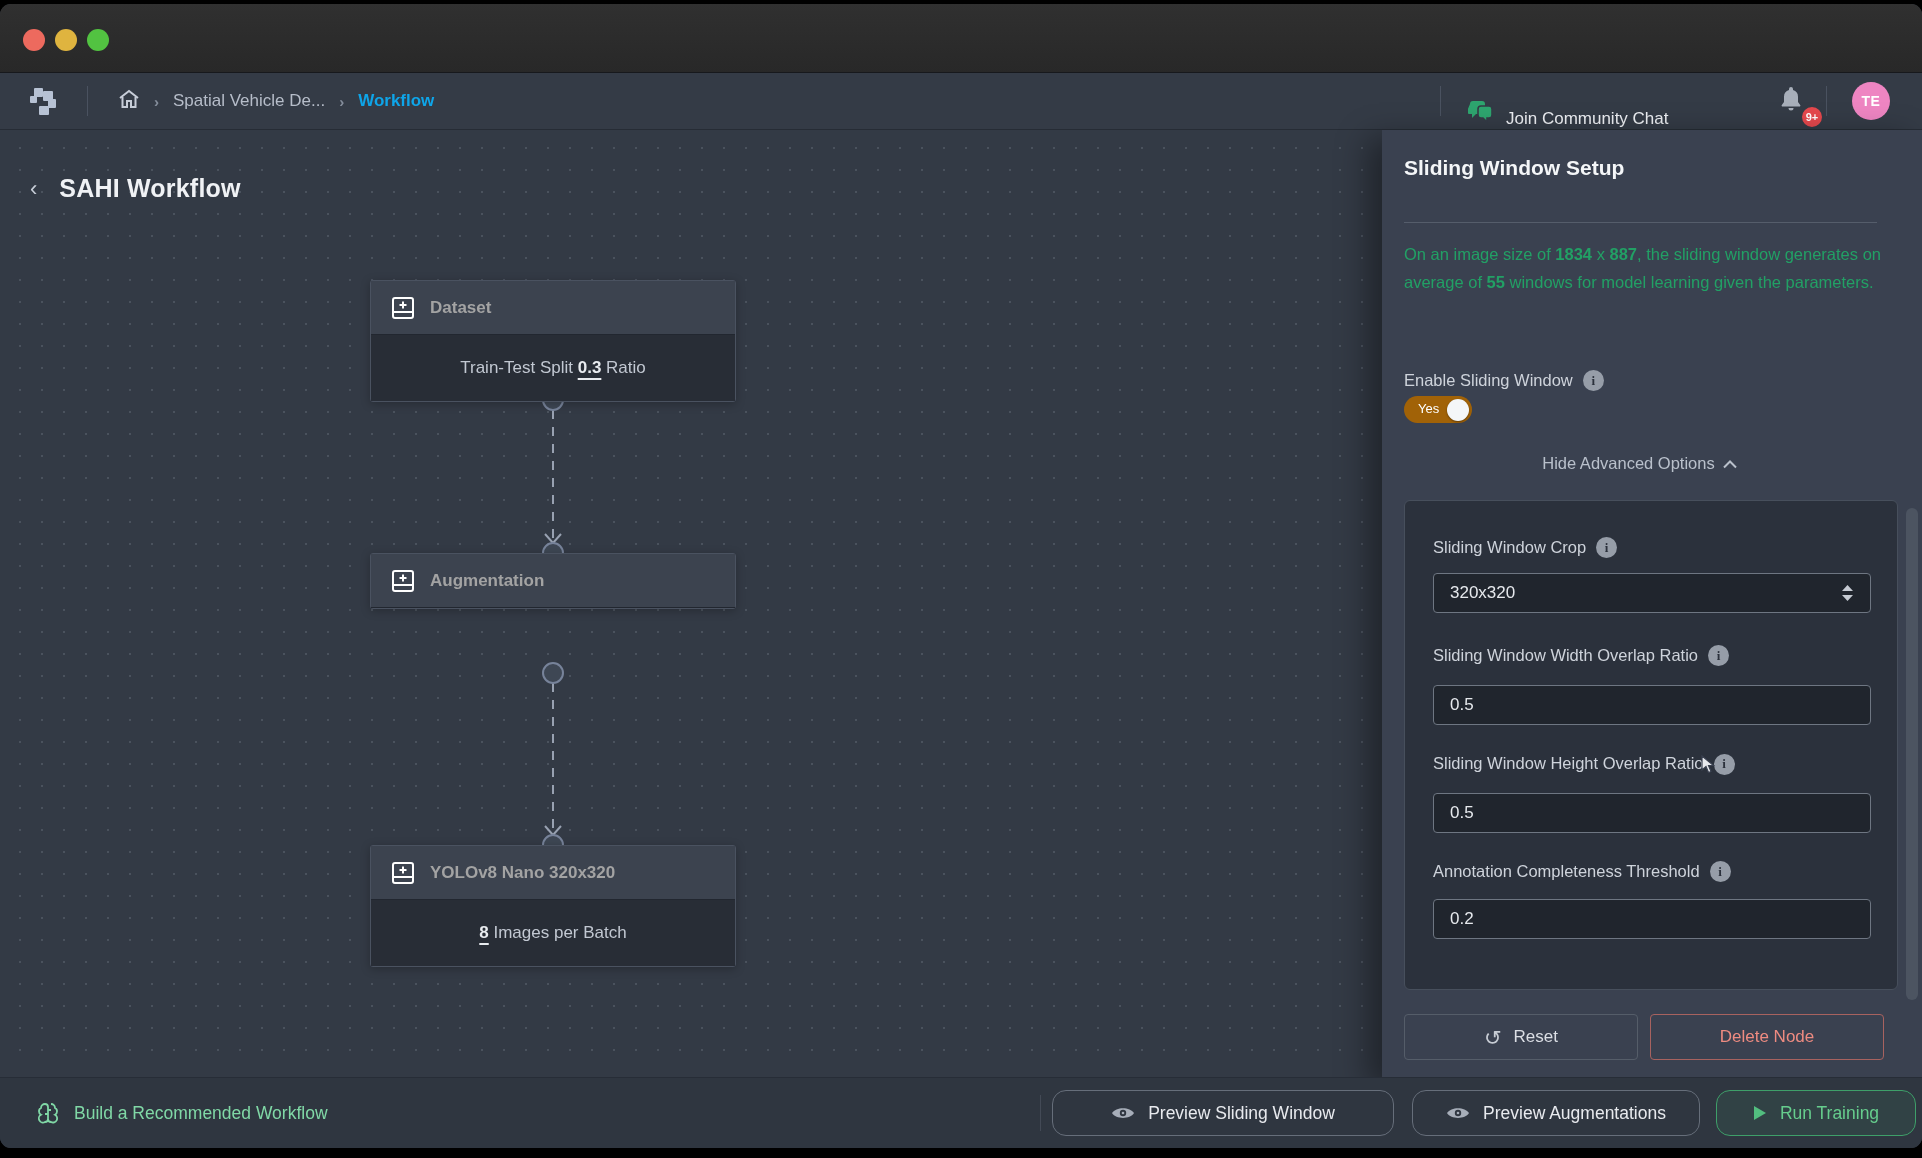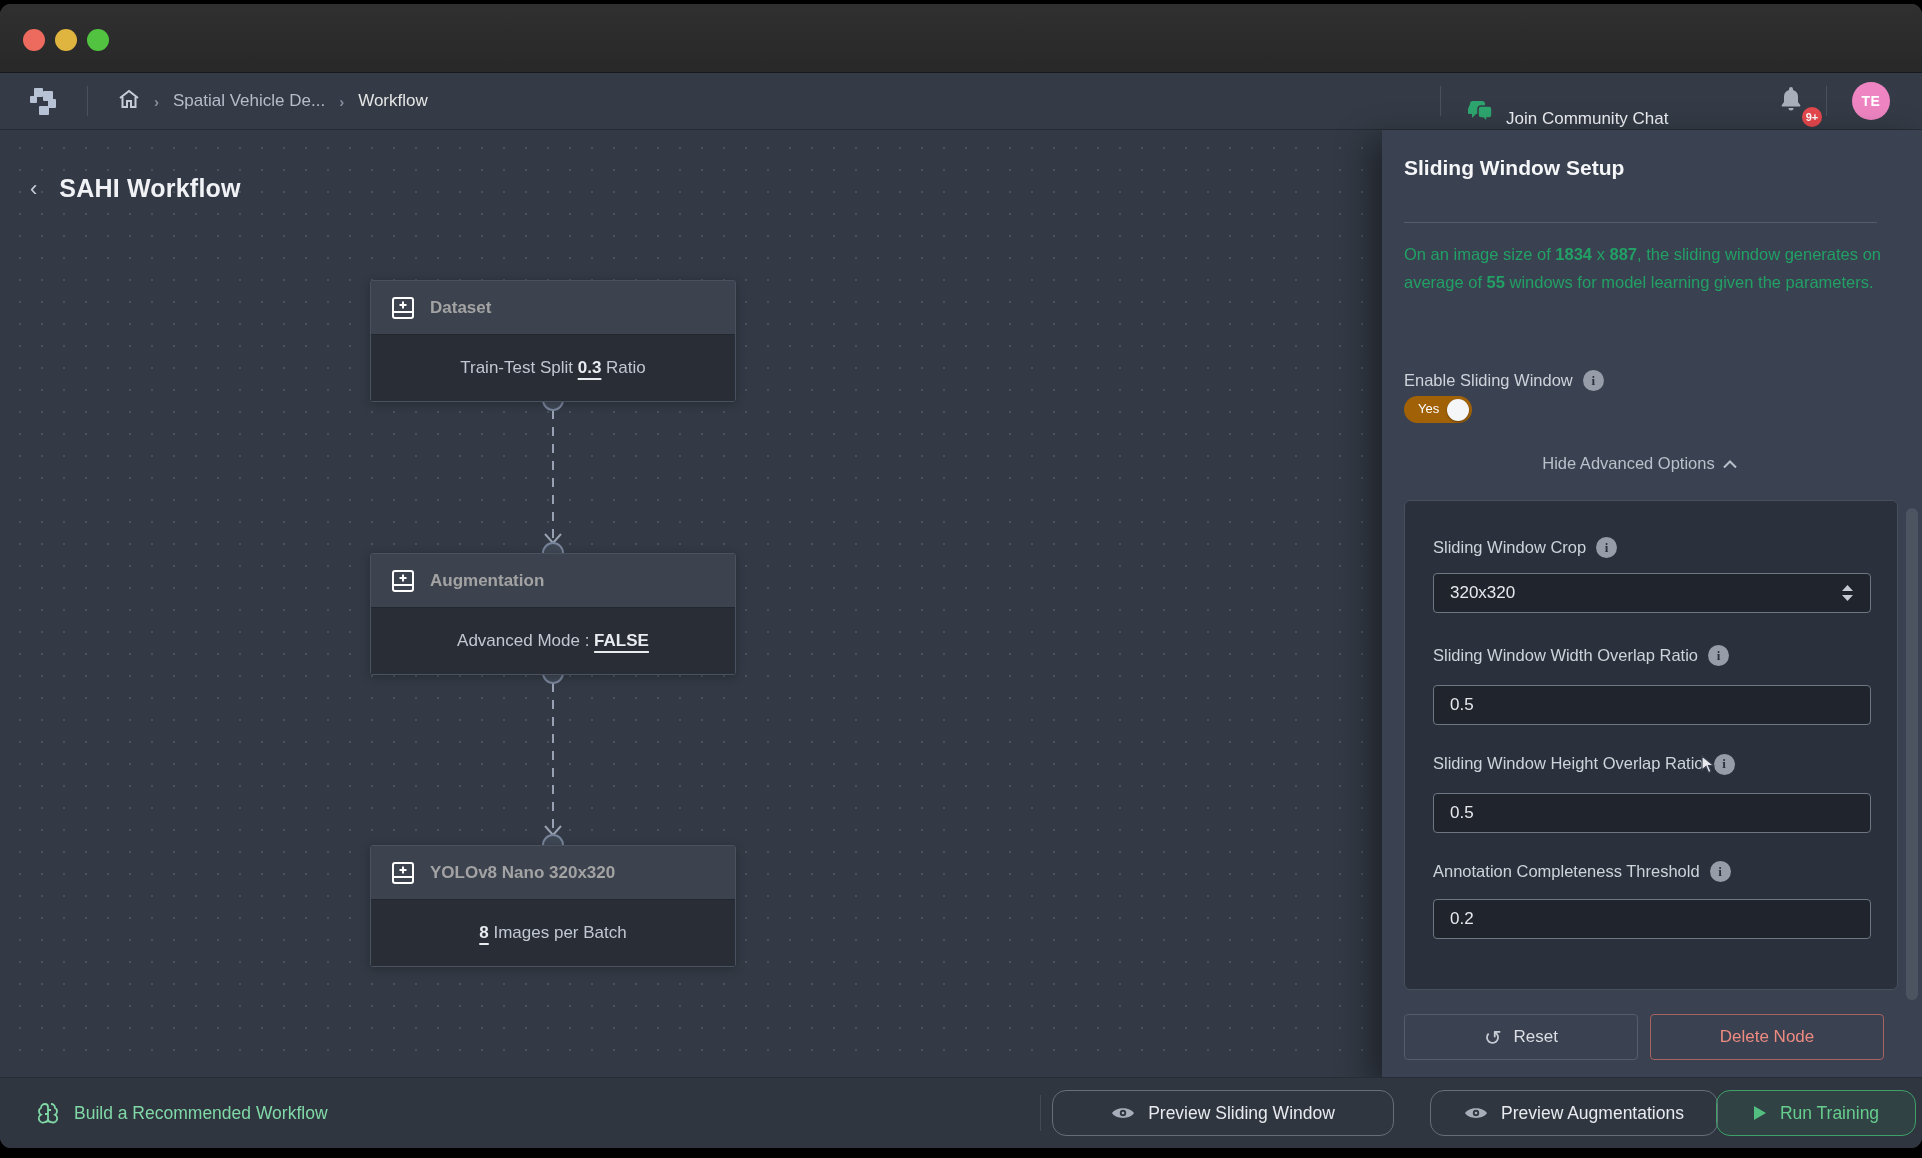--- a/index.html
+++ b/index.html
@@ -10,21 +10,21 @@
   .tl{position:absolute;top:25px;width:22px;height:22px;border-radius:50%;}
   .tl.red{left:23px;background:#ED6A5E;}
   .tl.yellow{left:55px;background:#DFB43F;}
   .tl.green{left:87px;background:#52C341;}
   
   .appheader{position:absolute;top:69px;left:0;right:0;height:56px;background:#343B46;border-bottom:1px solid #262C35;}
   .appheader .vdiv{position:absolute;top:13px;width:1px;height:30px;background:#4A5260;}
   .logo{position:absolute;left:28px;top:13px;}
   .crumb{position:absolute;top:0;height:56px;display:flex;align-items:center;color:#B6BDC9;font-size:17px;}
   .crumb .sep{color:#848D9B;font-size:15px;margin:0 14px;font-weight:700;}
-  .crumb .page{color:#e5e5e5;font-weight:400;}
+  .crumb .page{color:#0ea5e9;font-weight:700;}
   .hicon{color:#C7CDD8;}
   .chatbtn{position:absolute;left:1468px;top:0;height:56px;display:flex;align-items:flex-end;gap:12px;color:#EDEFF3;font-size:17px;cursor:pointer;}
   .bellwrap{position:absolute;left:1778px;top:12px;width:44px;height:40px;}
   .badge{position:absolute;left:22px;top:20px;min-width:24px;height:24px;border-radius:12px;background:#E5484D;color:#fff;
     font-size:11px;font-weight:700;display:flex;align-items:center;justify-content:center;border:2px solid #343B46;box-sizing:border-box;}
   .avatar{position:absolute;left:1852px;top:9px;width:38px;height:38px;border-radius:50%;background:#EE85C2;color:#fff;
     font-size:14px;font-weight:700;display:flex;align-items:center;justify-content:center;letter-spacing:.5px;}
   
   .canvas{position:absolute;top:126px;left:0;right:0;bottom:80px;background:#333A45;
     background-image:radial-gradient(rgba(195,205,220,0.16) 1.1px,transparent 1.45px);background-size:22px 22px;background-position:9px 7px;}
@@ -66,21 +66,21 @@
   .scrollthumb{position:absolute;right:4px;top:378px;width:12px;height:492px;border-radius:6px;background:#4C5461;}
   .cursorwrap{position:relative;display:inline-block;}
   .cursorwrap svg.cur{position:absolute;left:-14px;top:2px;}
   
   .footer{position:absolute;left:0;right:0;bottom:0;height:70px;background:#2F3640;border-top:1px solid #272D37;}
   .recommend{position:absolute;left:36px;top:0;height:70px;display:flex;align-items:center;gap:14px;color:#80D8A6;font-size:17.5px;cursor:pointer;}
   .fdiv{position:absolute;left:1040px;top:17px;width:1px;height:36px;background:#434A56;}
   .fbtn{position:absolute;top:12px;height:46px;border-radius:14px;box-sizing:border-box;display:flex;align-items:center;justify-content:center;gap:13px;
     font-size:17.5px;border:1px solid #666E7A;color:#E8EAEE;cursor:pointer;background:transparent;}
   .fbtn.b1{left:1052px;width:342px;}
-  .fbtn.b2{left:1412px;width:288px;margin-left:18px;}
+  .fbtn.b2{left:1412px;width:288px;}
   .fbtn.run{left:1716px;width:200px;border:1px solid #3E9F69;background:rgba(62,160,105,0.12);color:#66CD8D;}
 </style>
 </head>
 <body>
 
 <div class="window">
 
   <div class="titlebar">
     <div class="tl red"></div>
     <div class="tl yellow"></div>
@@ -172,23 +172,20 @@
     <div class="node" style="top:423px">
       <div class="nodehead">
         <svg width="24" height="24" viewBox="0 0 24 24" fill="none" stroke="#fff" stroke-width="2">
           <rect x="2" y="2" width="20" height="20" rx="2"></rect>
             <line x1="2" y1="16" x2="22" y2="16"></line>
           <line x1="12" y1="5.5" x2="12" y2="12.5"></line>
             <line x1="8.5" y1="9" x2="15.5" y2="9"></line>
         </svg>
         <span class="ntitle">Augmentation</span>
       </div>
-      <div class="nodebody">
-        <span><span>Advanced Mode : </span><span class="nv">FALSE</span><span></span></span>
-      </div>
     </div>
 
     <div class="node" style="top:715px">
       <div class="nodehead">
         <svg width="24" height="24" viewBox="0 0 24 24" fill="none" stroke="#fff" stroke-width="2">
           <rect x="2" y="2" width="20" height="20" rx="2"></rect>
             <line x1="2" y1="16" x2="22" y2="16"></line>
           <line x1="12" y1="5.5" x2="12" y2="12.5"></line>
             <line x1="8.5" y1="9" x2="15.5" y2="9"></line>
         </svg>

